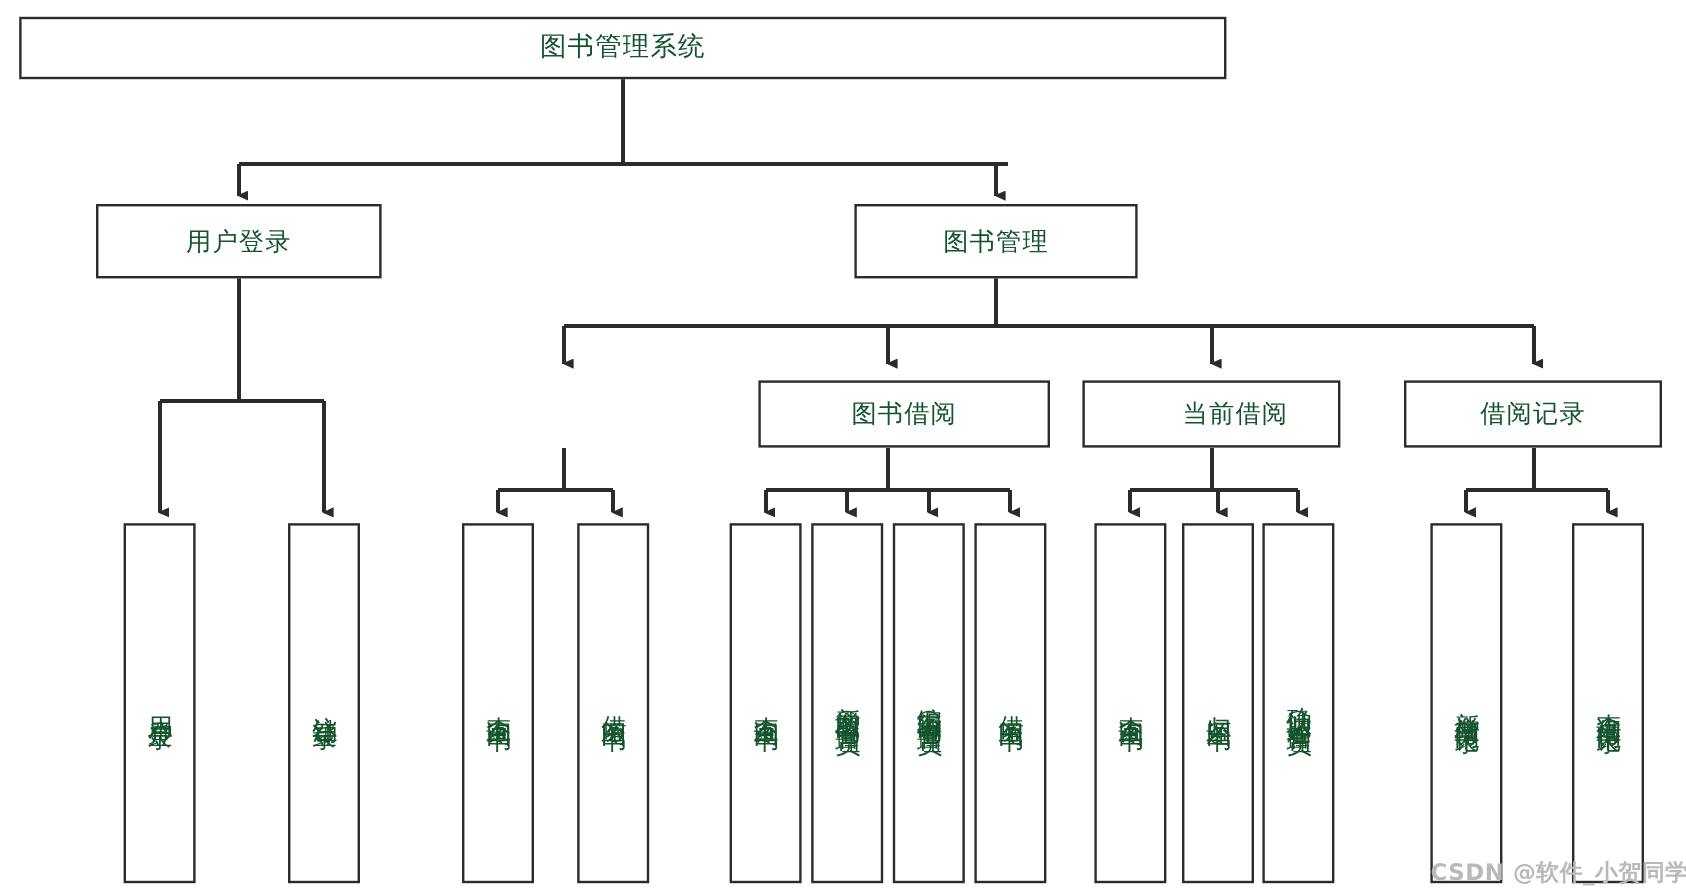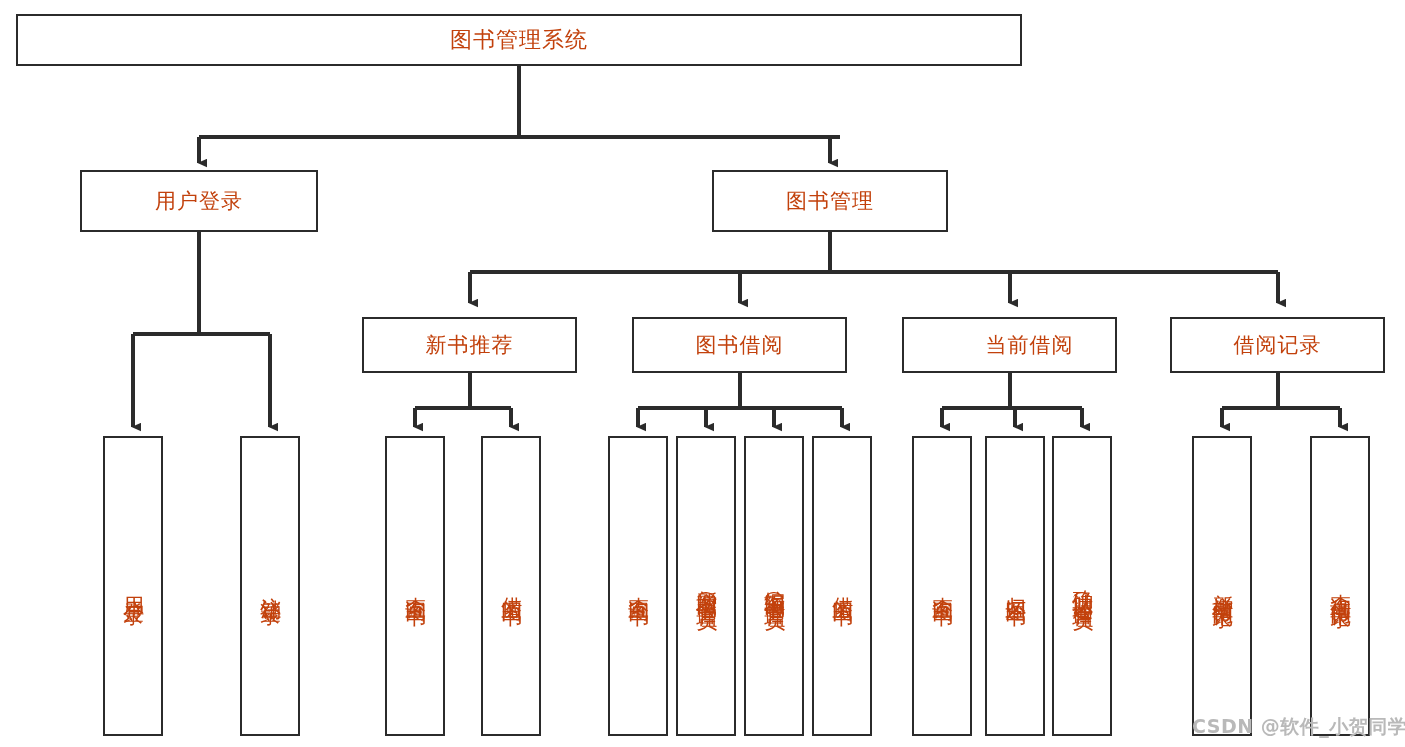--- a/index.html
+++ b/index.html
@@ -28,21 +28,21 @@
     border:2.5px solid #2b2b2b;
     display:flex;
     align-items:center;
     justify-content:center;
     overflow:hidden;
   }
   .node .label{
     font-size:21px;
     line-height:1.15;
     letter-spacing:1px;
-    color:#c2410c;
+    color:#14532d;
     white-space:nowrap;
   }
   .node.root .label{font-size:22px;}
   .node.vertical{
     align-items:center;
     justify-content:center;
   }
   .node.vertical .label{
     writing-mode:vertical-rl;
     text-orientation:upright;
@@ -120,24 +120,21 @@
     <span class="label">图书管理系统</span>
   </div>
 
   <div class="node" style="left:80px;top:170px;width:238px;height:62px;">
     <span class="label">用户登录</span>
   </div>
   <div class="node" style="left:712px;top:170px;width:236px;height:62px;">
     <span class="label">图书管理</span>
   </div>
 
-  <div class="node" style="left:362px;top:317px;width:215px;height:56px;">
-    <span class="label">新书推荐</span>
-  </div>
-  <div class="node" style="left:632px;top:317px;width:215px;height:56px;">
+  <div class="node" style="left:632px;top:317px;width:243px;height:56px;">
     <span class="label">图书借阅</span>
   </div>
   <div class="node" style="left:902px;top:317px;width:215px;height:56px;padding-left:40px;">
     <span class="label">当前借阅</span>
   </div>
   <div class="node" style="left:1170px;top:317px;width:215px;height:56px;">
     <span class="label">借阅记录</span>
   </div>
 
   <div class="node vertical" style="left:103px;top:436px;width:60px;height:300px;">

